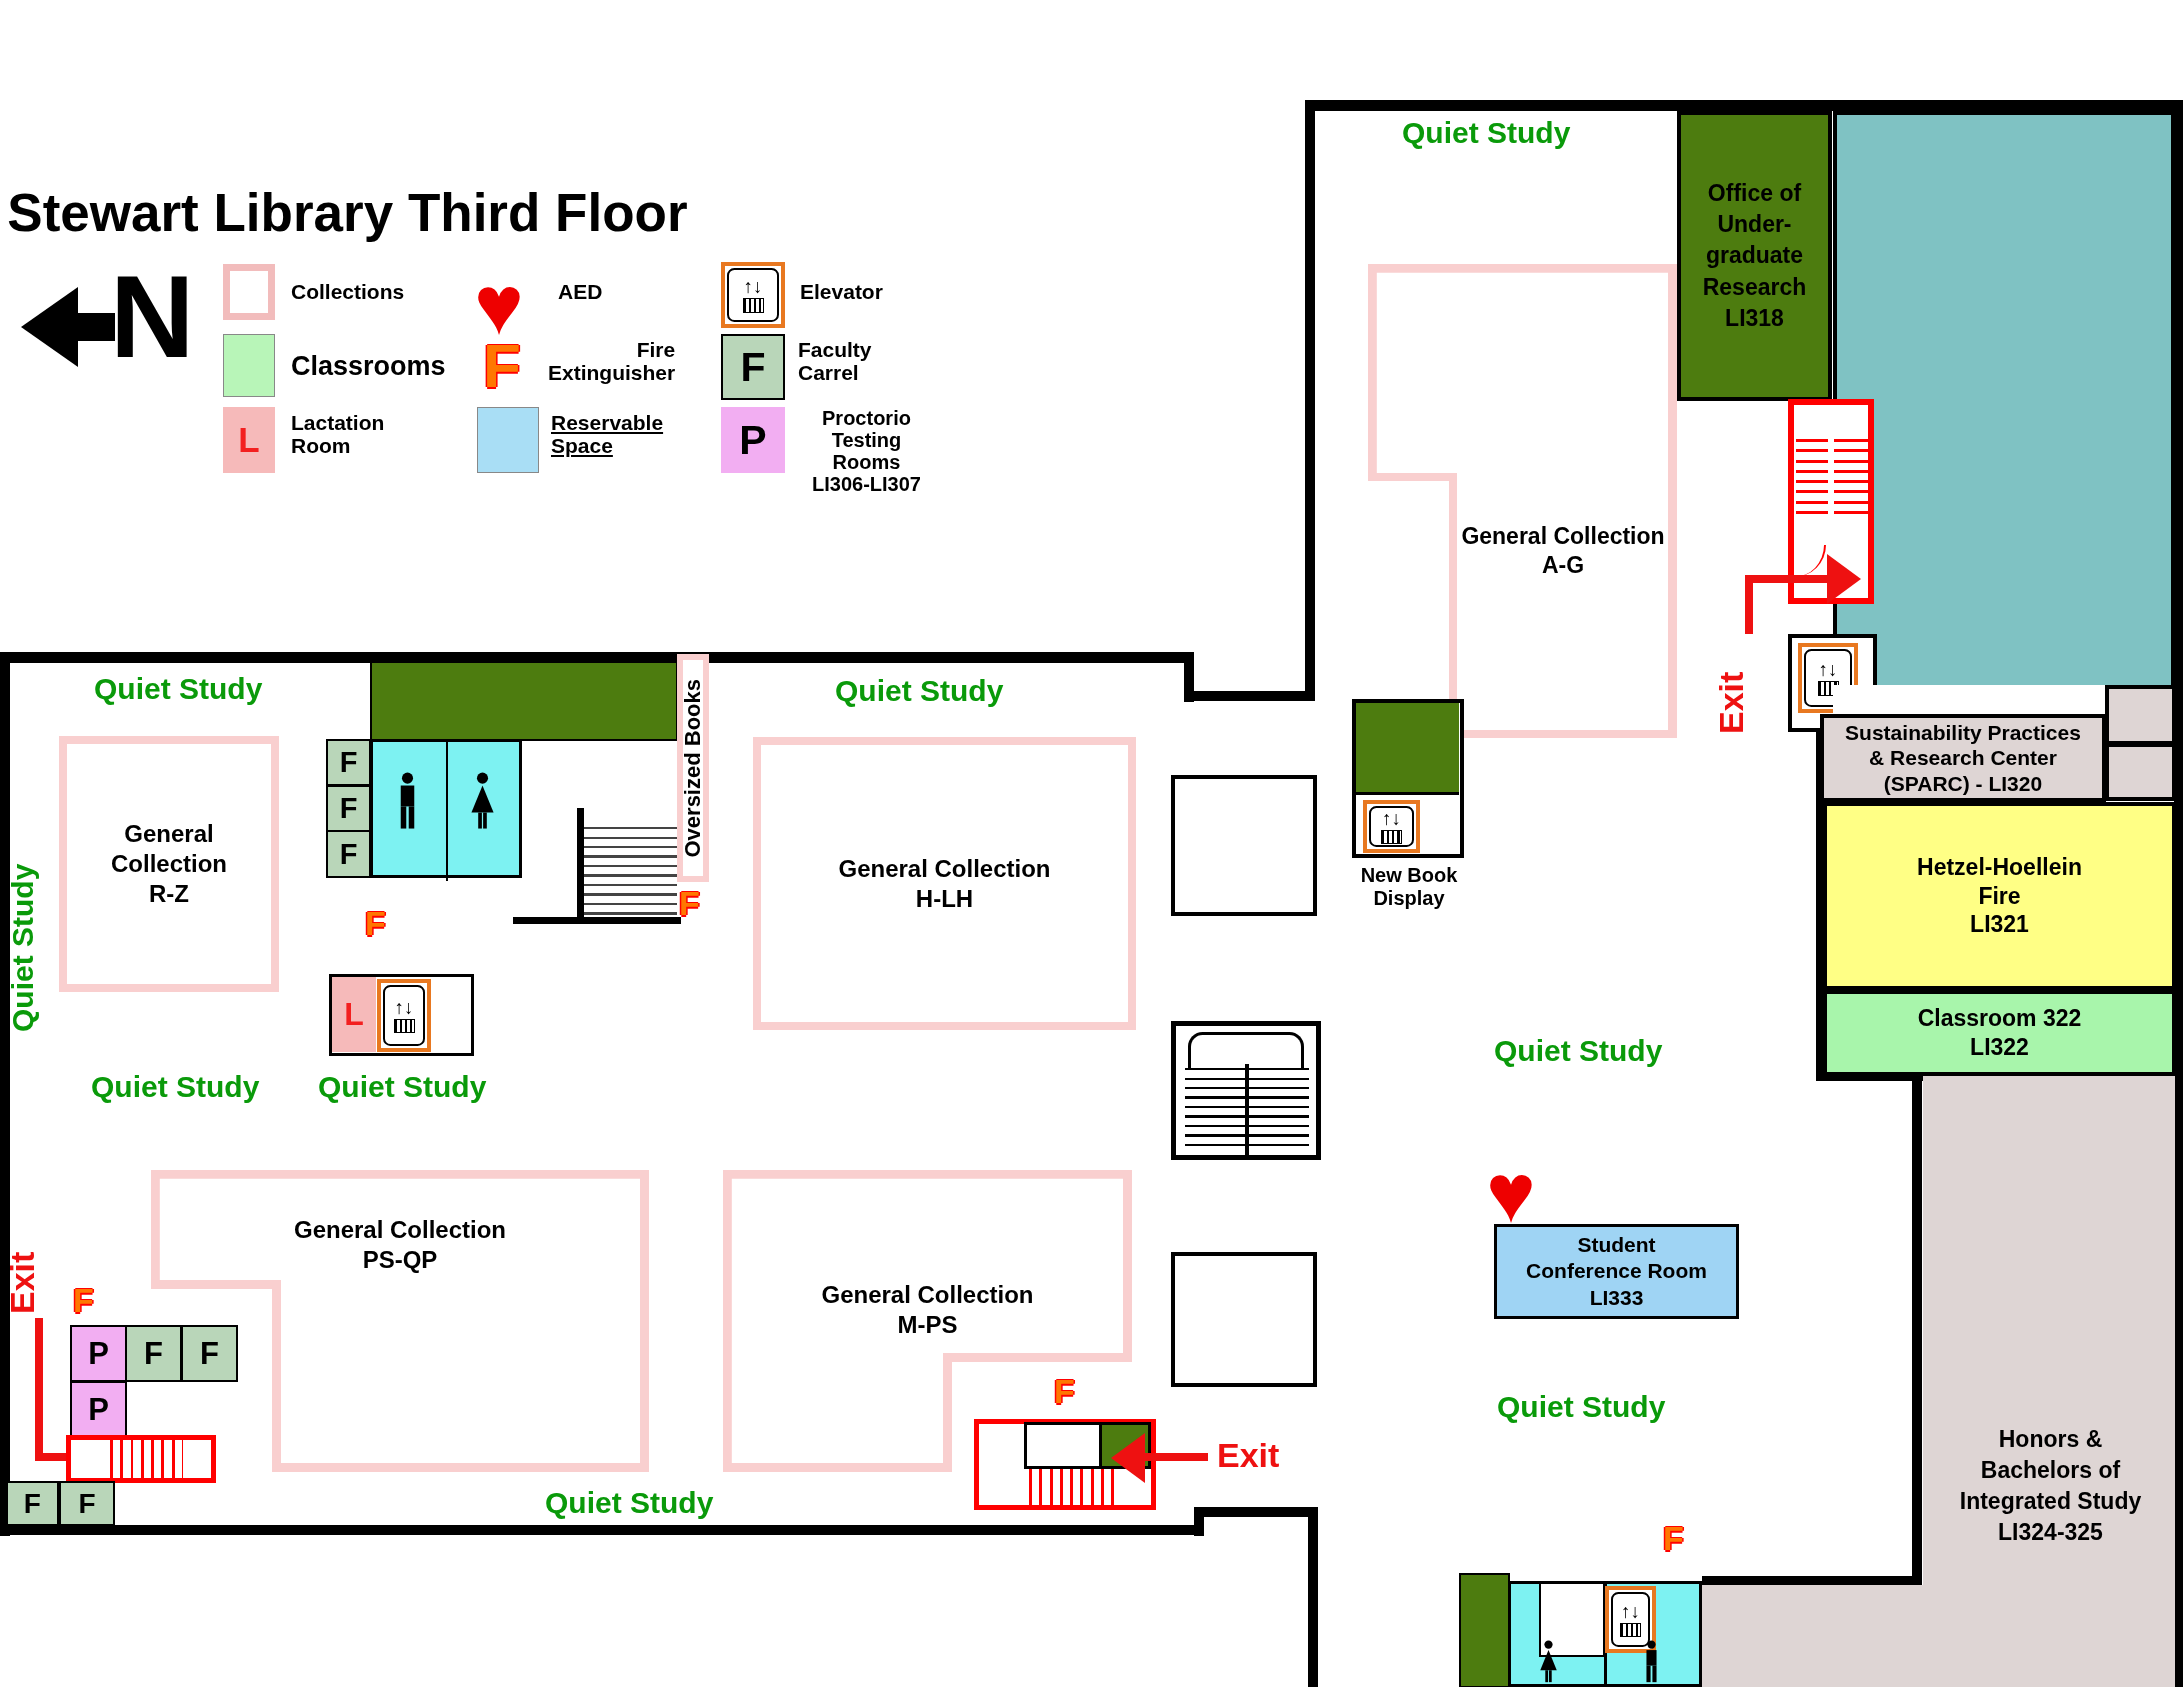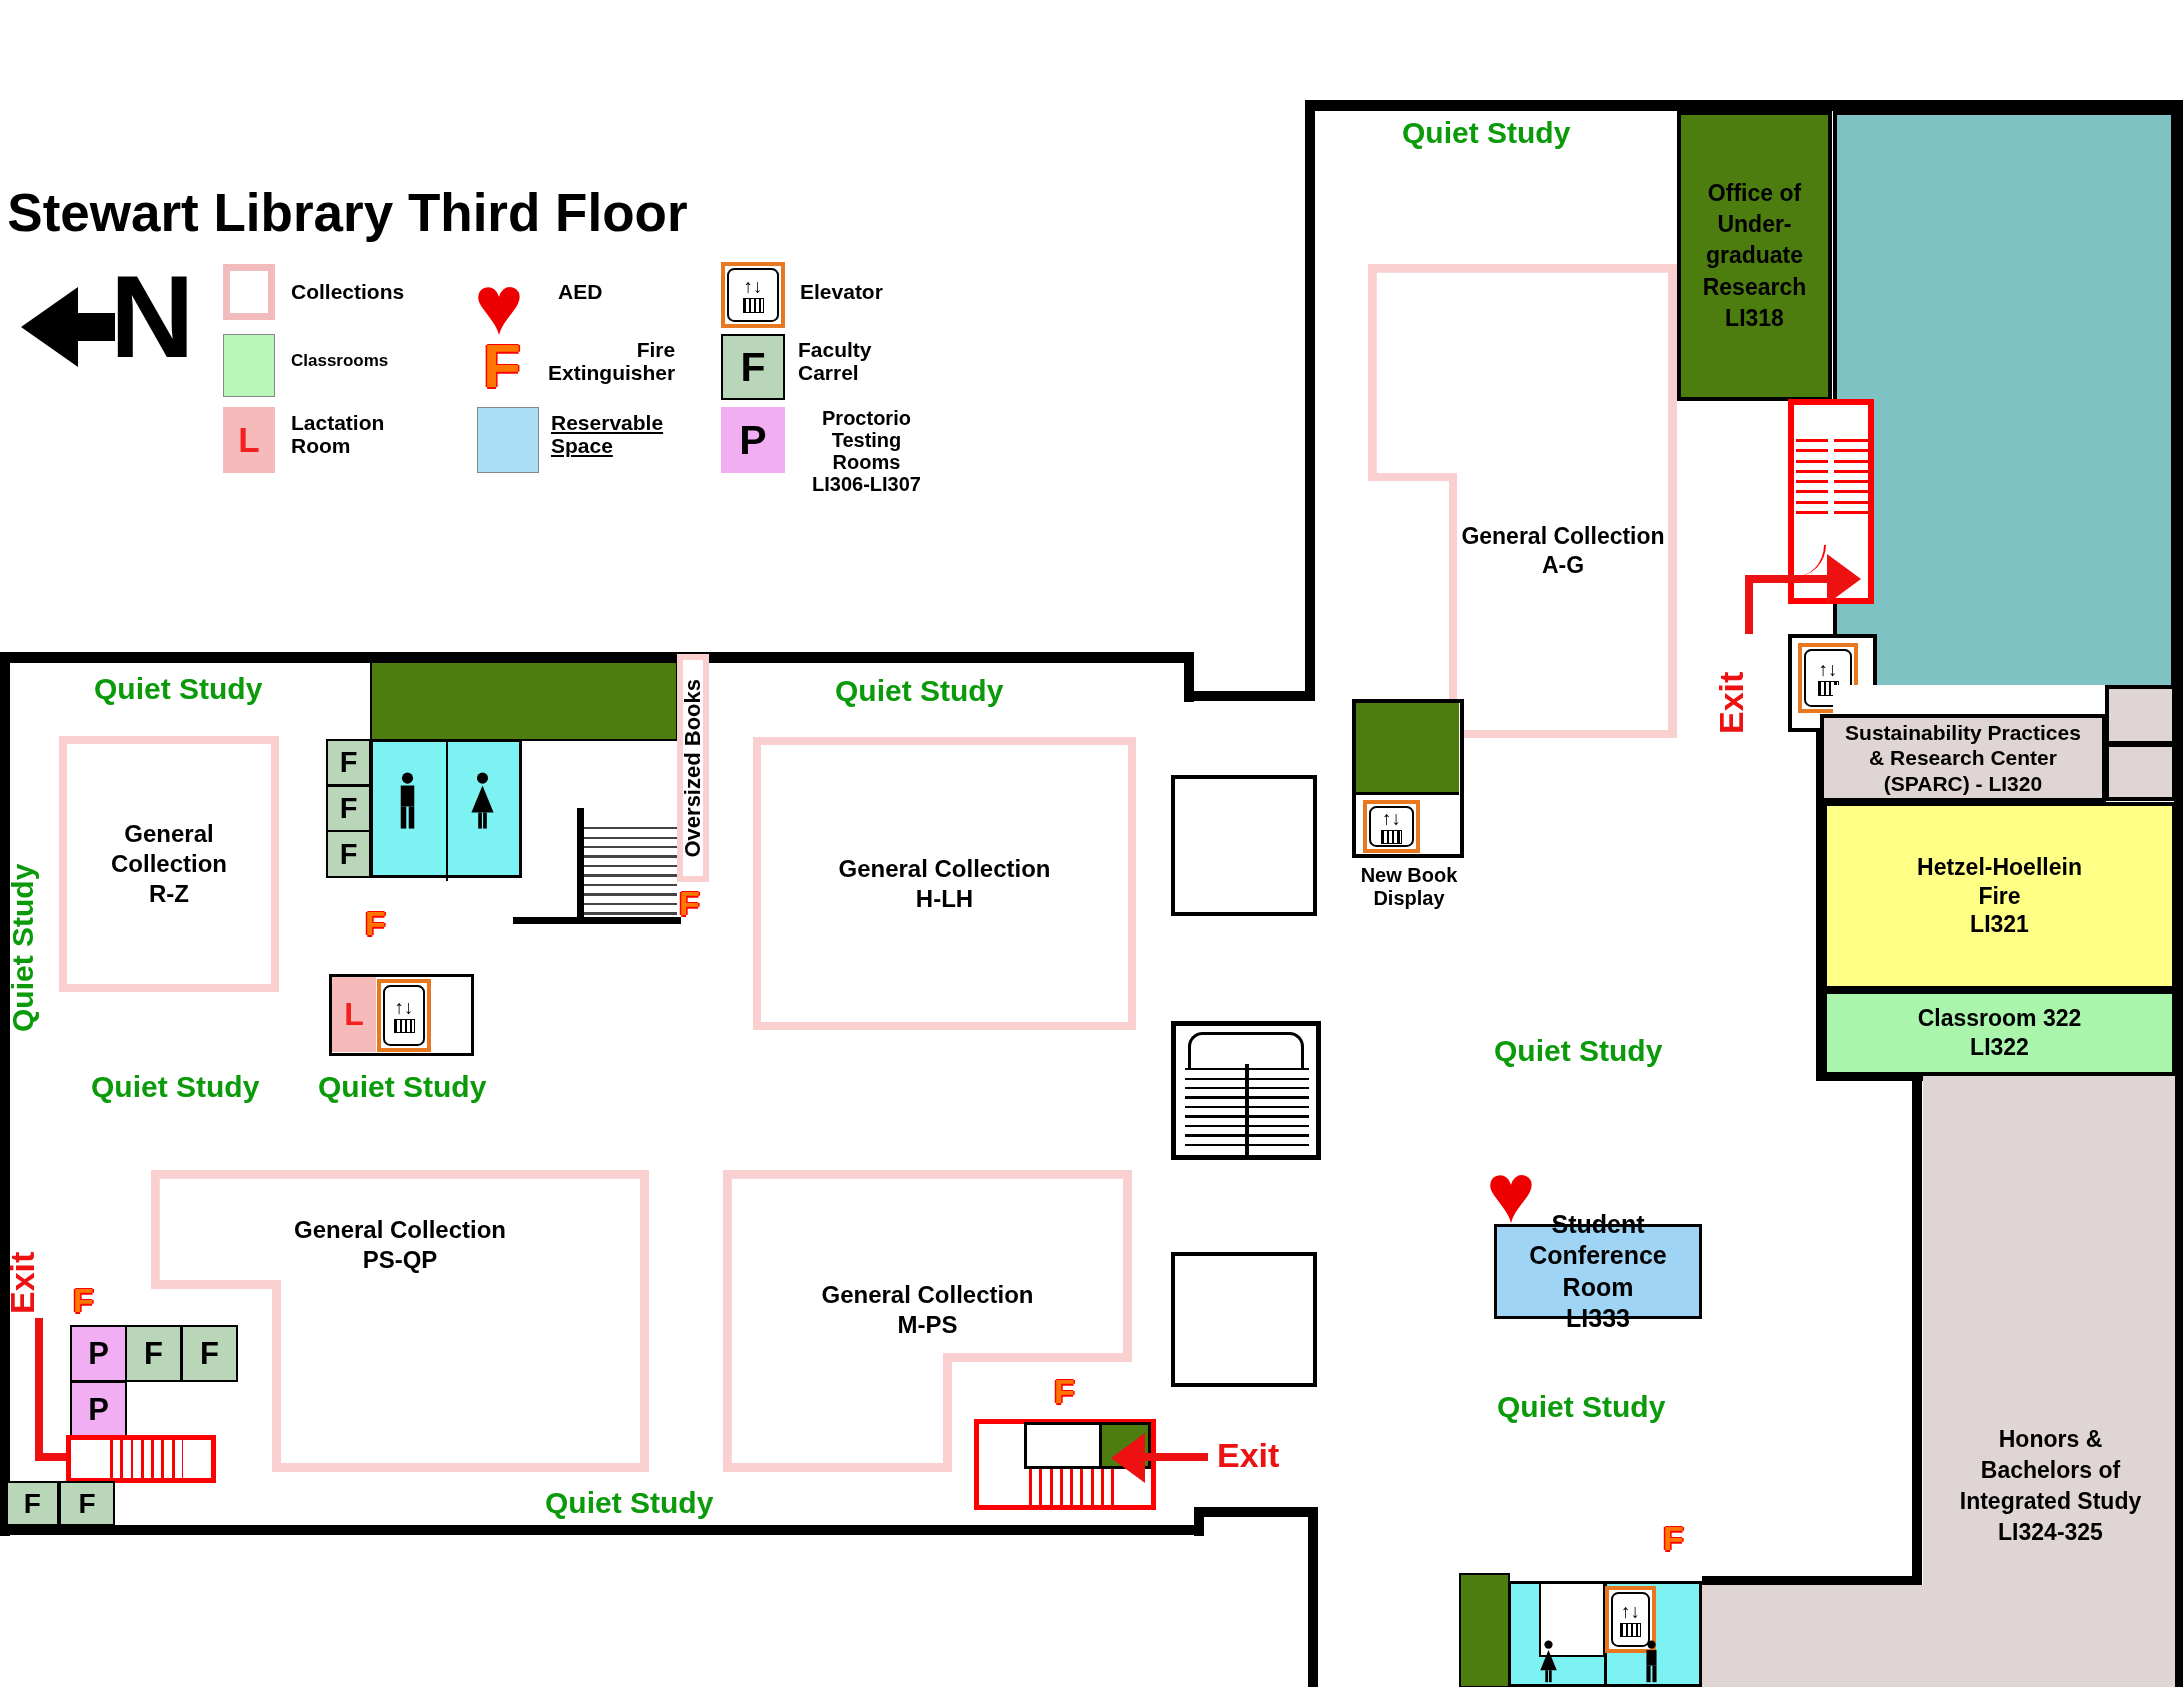--- a/index.html
+++ b/index.html
@@ -54,21 +54,21 @@
     <div class="abs" style="left:73px;top:313px;width:42px;height:28px;background:#000;"></div>
     <div class="abs" style="left:110px;top:258px;font-size:117px;line-height:1;">N</div>
   </div>
 
   <div>
 
     <div class="abs" style="left:223px;top:264px;width:52px;height:56px;border:7.3px solid #f2bcbc;background:#fff;"></div>
     <div class="abs" style="left:291px;top:280px;font-size:21px;">Collections</div>
 
     <div class="abs" style="left:223px;top:334px;width:52px;height:63px;background:#b8f5b8;border:1.5px solid #888;"></div>
-    <div class="abs" style="left:291px;top:351px;font-size:17px;">Classrooms</div>
+    <div class="abs" style="left:291px;top:351px;font-size:27px;">Classrooms</div>
 
     <div class="abs" style="left:223px;top:407px;width:52px;height:66px;background:#f6baba;display:flex;align-items:center;justify-content:center;">
       <span style="color:#f32020;font-size:35px;">L</span>
     </div>
     <div class="abs" style="left:291px;top:411px;font-size:21px;white-space:pre-line;line-height:1.1;">Lactation
 Room</div>
 
     <div class="abs heart" style="left:474px;top:272px;">♥</div>
     <div class="abs" style="left:558px;top:280px;font-size:21px;">AED</div>
 
@@ -188,21 +188,21 @@
     <div class="abs" style="left:11.7px;top:5.9px;width:116px;height:38px;border:3.7px solid #000;border-bottom:none;border-radius:14.6px 14.6px 0 0;"></div>
     <div class="treads-h" style="left:8.8px;top:42px;width:60px;height:84px;"></div>
     <div class="treads-h" style="left:73px;top:42px;width:60px;height:84px;"></div>
     <div class="abs" style="left:69px;top:38px;width:3.7px;height:91px;background:#000;"></div>
   </div>
 
   <div class="abs" style="left:1171px;top:1252px;width:146px;height:135px;border:4.4px solid #000;background:#fff;"></div>
 
   <div class="qs" style="left:1494px;top:1034px;">Quiet Study</div>
   <div class="heart" style="left:1486px;top:1160px;">♥</div>
-  <div class="room" style="left:1494px;top:1224px;width:208px;height:95px;border:3.7px solid #000;background:#9fd4f4;font-size:25px;">Student
+  <div class="room" style="left:1494px;top:1224px;width:245px;height:95px;border:3.7px solid #000;background:#9fd4f4;font-size:21px;">Student
 Conference Room
 LI333</div>
   <div class="qs" style="left:1497px;top:1390px;">Quiet Study</div>
 
   <div class="abs mauve" style="left:1923px;top:1076px;width:252px;height:611px;"></div>
   <div class="abs mauve" style="left:1702px;top:1585px;width:227px;height:103px;"></div>
   <div class="lbl" style="left:1926px;top:1424px;width:249px;font-size:23px;line-height:1.35;">Honors &amp;
 Bachelors of
 Integrated Study
 LI324-325</div>

